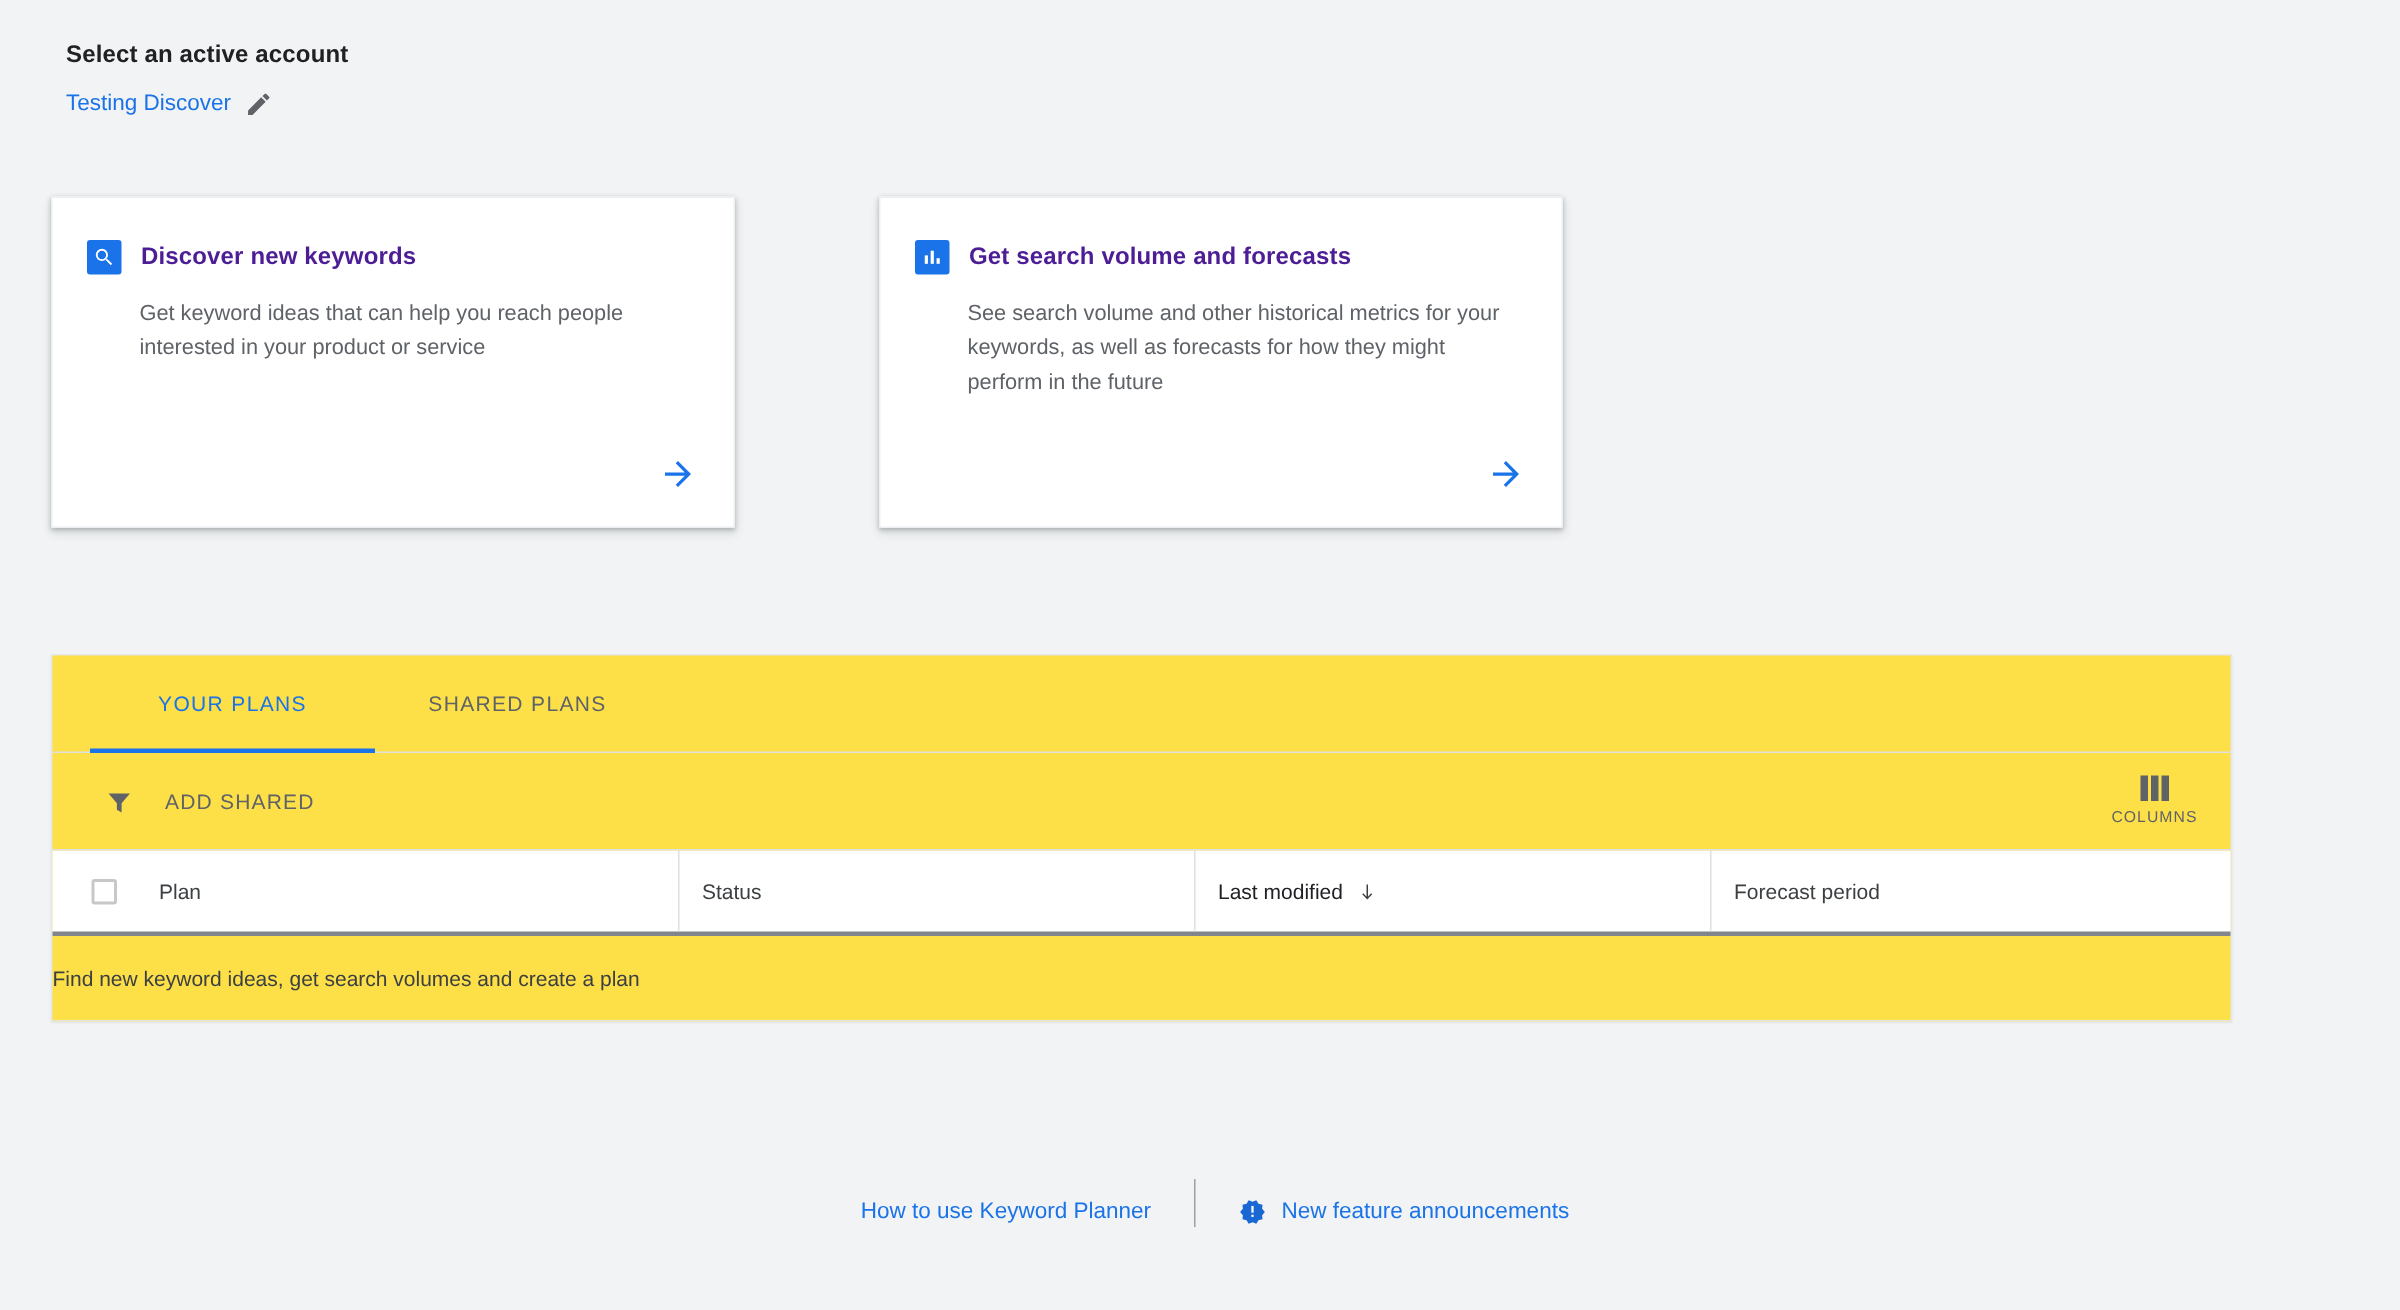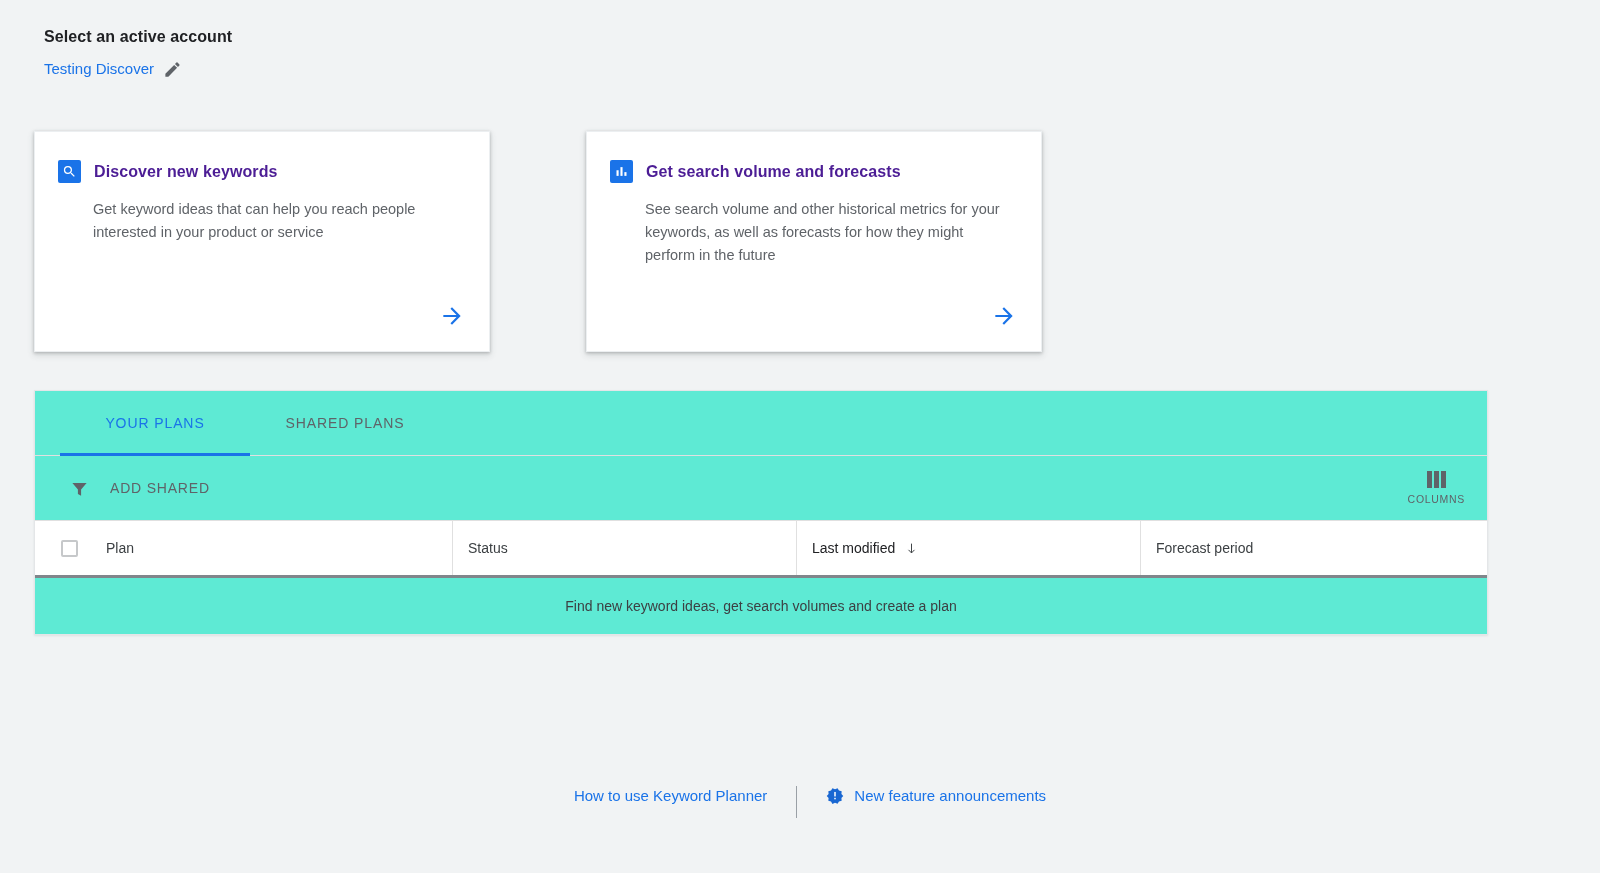--- a/index.html
+++ b/index.html
@@ -107,23 +107,23 @@
     bottom: 22px;
     width: 26px; height: 26px;
     cursor: pointer;
   }
   .card-arrow svg { display: block; }
 
   
   .plans-panel {
     position: absolute;
     left: 34px;
-    top: 390px;
+    top: 436px;
     width: 1454px;
-    background: #5eead4;
+    background: #fde047;
     border: 1px solid #e4e6e8;
     box-shadow: 0 1px 2px 0 rgba(60,64,67,.10);
   }
   .tabs {
     display: flex;
     height: 65px;
     border-bottom: 1px solid #e0e0e0;
     padding-left: 25px;
   }
   .tab {
@@ -226,34 +226,34 @@
     display: inline-block;
     margin-left: 10px;
     width: 13px; height: 13px;
   }
   .sort-arrow svg { display: block; }
 
   .empty-row {
     height: 56px;
     display: flex;
     align-items: center;
-    justify-content: center;
+    justify-content: flex-start;
   }
   .empty-text {
     font-size: 14px;
     color: #3c4043;
   }
 
   
   .footer {
     position: absolute;
     left: 0; right: 0;
     top: 786px;
     display: flex;
-    align-items: flex-start;
+    align-items: flex-end;
     justify-content: center;
     gap: 0;
     margin-left: 20px;
   }
   .footer-link {
     font-size: 15px;
     color: #1a73e8;
     cursor: pointer;
     line-height: 20px;
   }

